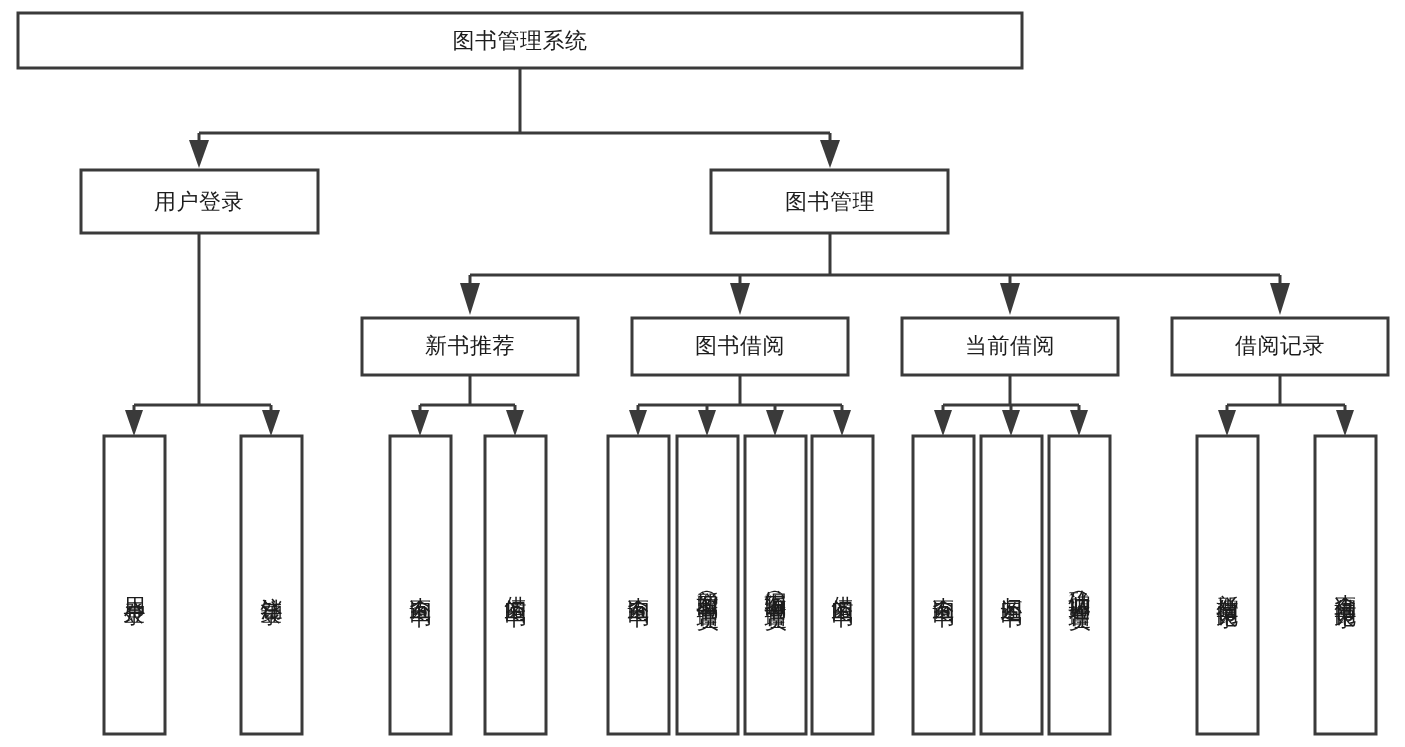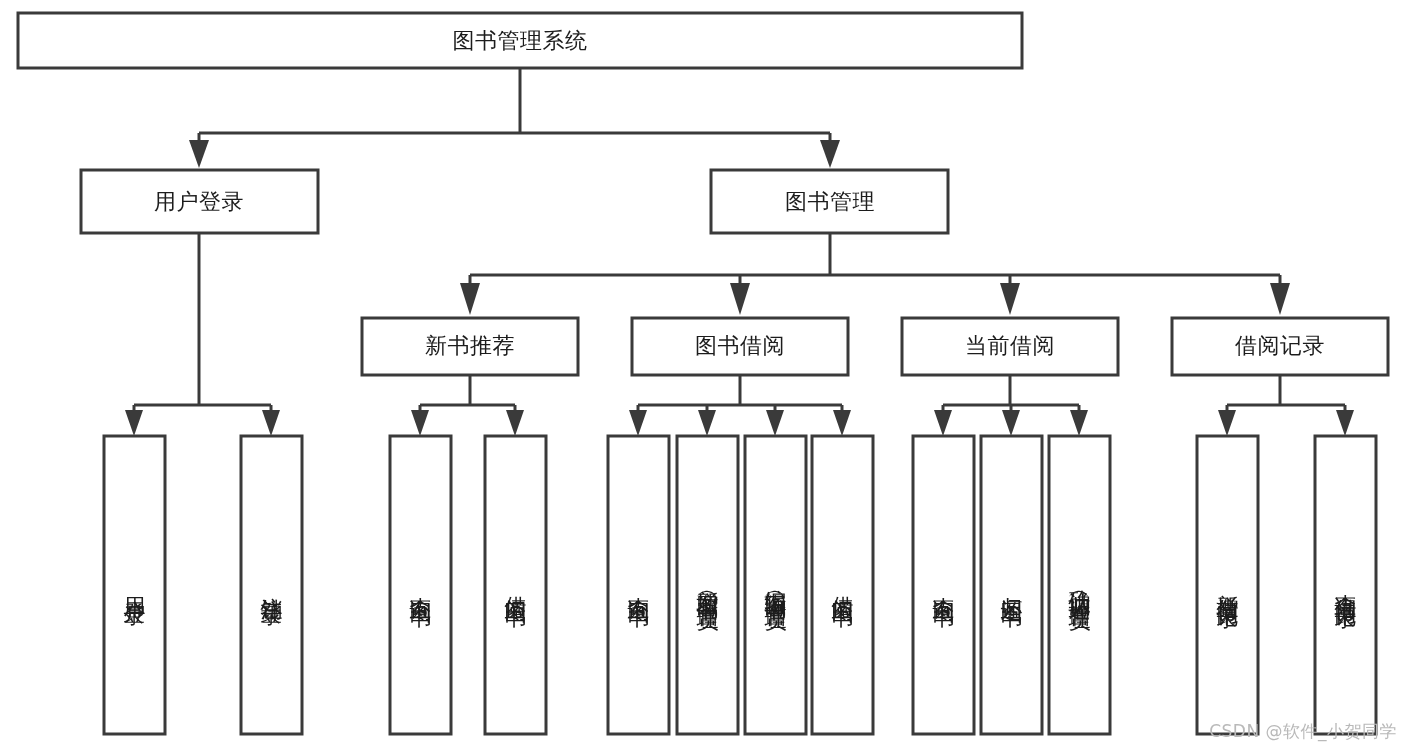--- a/index.html
+++ b/index.html
@@ -195,14 +195,13 @@
   <div class="node-label-v" style="left:745px; top:436px; width:61px; height:298px;">编辑图书（管理员）</div>
   <div class="node-label-v" style="left:812px; top:436px; width:61px; height:298px;">借阅图书</div>
 
   <div class="node-label-v" style="left:913px; top:436px; width:61px; height:298px;">查询图书</div>
   <div class="node-label-v" style="left:981px; top:436px; width:61px; height:298px;">归还图书</div>
   <div class="node-label-v" style="left:1049px; top:436px; width:61px; height:298px;">确认归还（管理员）</div>
 
   <div class="node-label-v" style="left:1197px; top:436px; width:61px; height:298px;">新增借阅记录</div>
   <div class="node-label-v" style="left:1315px; top:436px; width:61px; height:298px;">查询借阅记录</div>
 
-  <div class="watermark">CSDN @软件_小贺同学</div>
 </div>
 
 </body></html>

